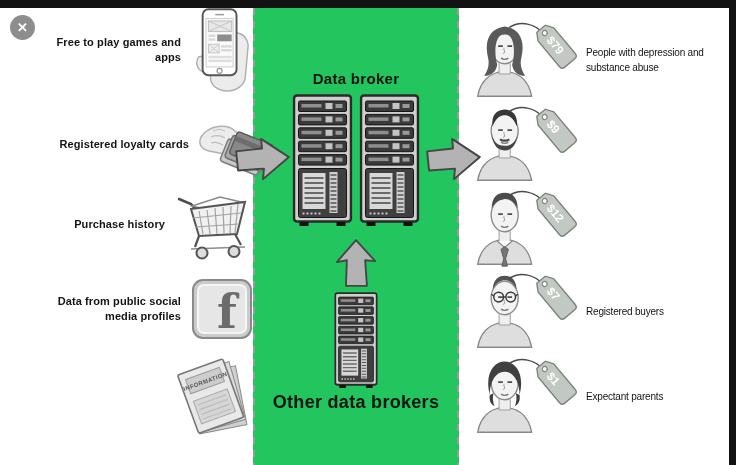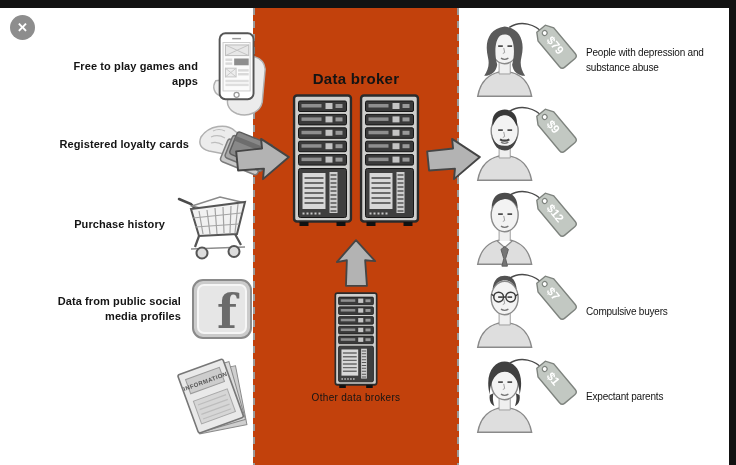--- a/index.html
+++ b/index.html
@@ -5,40 +5,40 @@
   html,body{margin:0;padding:0;background:#fff;}
   .stage{position:relative;width:736px;height:465px;background:#ffffff;overflow:hidden;
          font-family:"Liberation Sans",sans-serif;color:#141414;}
   .topbar{position:absolute;left:0;top:0;width:736px;height:8px;background:#121212;z-index:6;}
   .rightbar{position:absolute;top:0;right:0;width:7px;height:465px;background:#121212;z-index:6;}
   .close-btn{position:absolute;left:10px;top:15px;width:25px;height:25px;border-radius:50%;
              background:#8d8d8d;border:none;display:flex;align-items:center;justify-content:center;
              color:#fff;font-size:13px;font-weight:bold;cursor:pointer;z-index:7;padding:0;
              font-family:"Liberation Sans",sans-serif;}
   
-  .panel{position:absolute;left:253px;top:8px;width:206px;height:457px;background:#c2410c;z-index:1;}
+  .panel{position:absolute;left:253px;top:8px;width:206px;height:457px;background:#22c55e;z-index:1;}
   .panel-edge{position:absolute;top:0;width:2px;height:100%;
               background:repeating-linear-gradient(180deg,#9b9b9b 0 7px,transparent 7px 13px);}
   .panel-edge.left{left:0;} .panel-edge.right{right:0;}
   .broker-title{position:absolute;top:62px;left:0;width:100%;text-align:center;
                 font-size:15px;font-weight:800;letter-spacing:.3px;}
   .other-title{position:absolute;top:384px;left:0;width:100%;text-align:center;
-               font-size:10px;font-weight:400;letter-spacing:.3px;}
+               font-size:18px;font-weight:700;letter-spacing:.3px;}
   .racks{position:absolute;top:86px;left:50%;transform:translateX(-50%);display:flex;gap:7px;}
   .up-arrow{position:absolute;top:230px;left:50%;transform:translateX(-50%);}
   .single-rack{position:absolute;top:284px;left:50%;transform:translateX(-50%);}
   .flow-arrow{position:absolute;z-index:4;}
   .flow-arrow.in{left:234px;top:136px;}
   .flow-arrow.out{left:425px;top:136px;}
   
   .src-row{position:absolute;left:0;width:253px;display:flex;align-items:center;
            justify-content:flex-end;z-index:2;}
   .src-label{font-size:11px;font-weight:700;text-align:right;line-height:1.4;
              letter-spacing:.1px;margin-right:10px;}
-  .src-row.r1{top:28px;height:92px;padding-right:10px;padding-left:17px;}
+  .src-row.r1{top:4px;height:92px;padding-right:10px;}
   .src-row.r2{top:104px;height:82px;padding-right:4px;margin-left:20px;}
   .src-row.r3{top:184px;height:82px;padding-right:6px;}
   .src-row.r4{top:274px;height:70px;padding-right:16px;justify-content:flex-end;}
   .src-row.r5{top:350px;height:92px;padding-right:4px;}
   .src-row.r1 .src-label,.src-row.r5 .src-label{width:125px;}
   .src-row.r2 .src-label,.src-row.r3 .src-label,.src-row.r4 .src-label{width:150px;}
   
   .seg-row{position:absolute;left:472px;width:258px;display:flex;align-items:center;z-index:2;}
   .seg-icon{flex:0 0 110px;}
   .seg-label{font-size:10px;font-weight:400;line-height:1.5;letter-spacing:-.2px;width:146px;margin-left:4px;}
@@ -287,21 +287,21 @@
       <path d="M23.3,27 L20.8,25 M46.7,27 L49.2,25" stroke="#3a3a3a" stroke-width="1.4"></path>
       <path d="M40,8 C52,0 68,4 77,15" stroke="#4a4a4a" stroke-width="1.5" fill="none"></path>
       <g transform="translate(78,14) rotate(-40)">
         <g transform="translate(-20,-6)">
           <path d="M9,8 L14,0 L26,0 L31,8 L31,44 Q31,48 27,48 L13,48 Q9,48 9,44 Z" fill="#c2c8c2" stroke="#7e837e" stroke-width="1.5"></path>
           <circle cx="20" cy="6" r="2.6" fill="#fff" stroke="#7e837e" stroke-width="1.2"></circle>
           <text transform="translate(16,13) rotate(90)" font-size="12.5" font-weight="bold" fill="#ffffff" font-family="Liberation Sans, sans-serif">$7</text>
         </g>
       </g>
     </svg>
-    <div class="seg-label">Compulsive buyers</div>
+    <div class="seg-label">Registered buyers</div>
   </div>
 
   <div class="seg-row s5">
     <svg class="seg-icon" width="110" height="80" viewBox="0 0 118 86">
       <use href="#sym-bust" x="0" y="0" width="70" height="86"></use>
       <path d="M19,42 C13,18 24,6 35,6 C46,6 57,18 51,42 C51,30 46,17 35,17 C24,17 19,30 19,42 Z" fill="#404040"></path>
       <path d="M19,42 C18,48 20,52 24,54 C22,48 22,44 23,40 Z M51,42 C52,48 50,52 46,54 C48,48 48,44 47,40 Z" fill="#404040"></path>
       <path d="M40,8 C52,0 68,4 77,15" stroke="#4a4a4a" stroke-width="1.5" fill="none"></path>
       <g transform="translate(78,14) rotate(-40)">
         <g transform="translate(-20,-6)">

